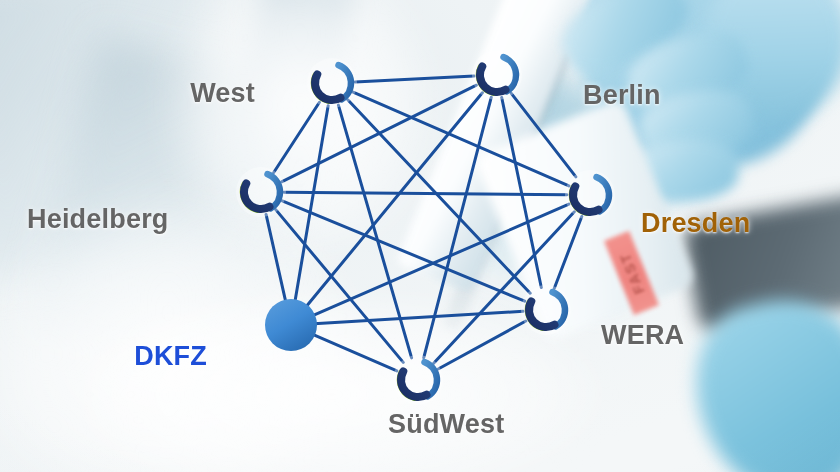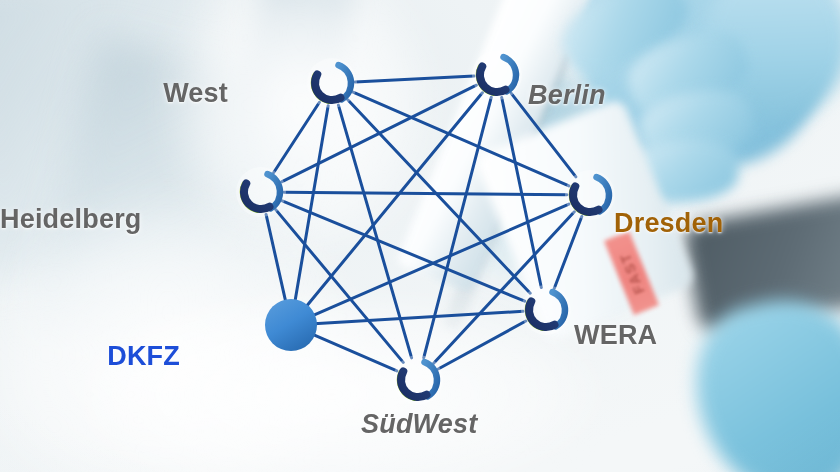--- a/index.html
+++ b/index.html
@@ -151,20 +151,21 @@
 
   
   .node-label{
     position:absolute;
     color:#656565;
     font-weight:bold;
     font-size:27px;
     letter-spacing:.2px;
     white-space:nowrap;
     text-shadow:0 1px 2px rgba(255,255,255,.85), 0 0 6px rgba(255,255,255,.7);
+    margin-left:27px;
   }
 </style>
 </head>
 <body>
 
 <div id="stage">
 
   <div class="bg">
     <div class="layer bg-base"></div>
     <div class="layer bg-fold1"></div>
@@ -281,21 +282,21 @@
           <circle cx="261" cy="192" r="25" fill="rgba(255,255,255,0.35)"></circle>
           <path d="M 243.61333512679676 187.34125718815463 A 18 18 0 0 1 270 176.4115427318801" fill="none" stroke="url(#ringGreen)" stroke-width="6.5" stroke-linecap="round" transform="rotate(-95 261 192)"></path>
           <path d="M 267.4983827231877 174.14584020506774 A 19 19 0 0 1 270.5 208.45448267190434" fill="none" stroke="url(#ringBlue)" stroke-width="6.5" stroke-linecap="round"></path>
           <path d="M 269.5 206.72243186433545 A 17 17 0 0 1 246.27756813566455 183.5" fill="none" stroke="url(#ringNavy)" stroke-width="8" stroke-linecap="round"></path>
         </g>
       </g>
   </svg>
 
   <div id="labels">
       <div class="node-label" style="top: 78px; left: 0px; width: 228px; text-align: right; color: rgb(101, 101, 101);">West</div>
-      <div class="node-label" style="top: 80px; left: 528px; color: rgb(101, 101, 101); font-style: italic;">Berlin</div>
+      <div class="node-label" style="top: 80px; left: 556px; color: rgb(101, 101, 101);">Berlin</div>
       <div class="node-label" style="top: 208px; left: 614px; color: #a16207;">Dresden</div>
       <div class="node-label" style="top: 320px; left: 574px; color: rgb(101, 101, 101);">WERA</div>
-      <div class="node-label" style="top: 409px; left: 361px; color: rgb(101, 101, 101); font-style: italic;">SüdWest</div>
+      <div class="node-label" style="top: 409px; left: 361px; color: rgb(101, 101, 101);">SüdWest</div>
       <div class="node-label" style="top: 341px; left: 0px; width: 180px; text-align: right; color: #1d4ed8;">DKFZ</div>
       <div class="node-label" style="top: 204px; left: 0px; width: 86px; text-align: left; color: rgb(101, 101, 101);">Heidelberg</div>
     </div>
 
 </div>
 
 </body></html>

